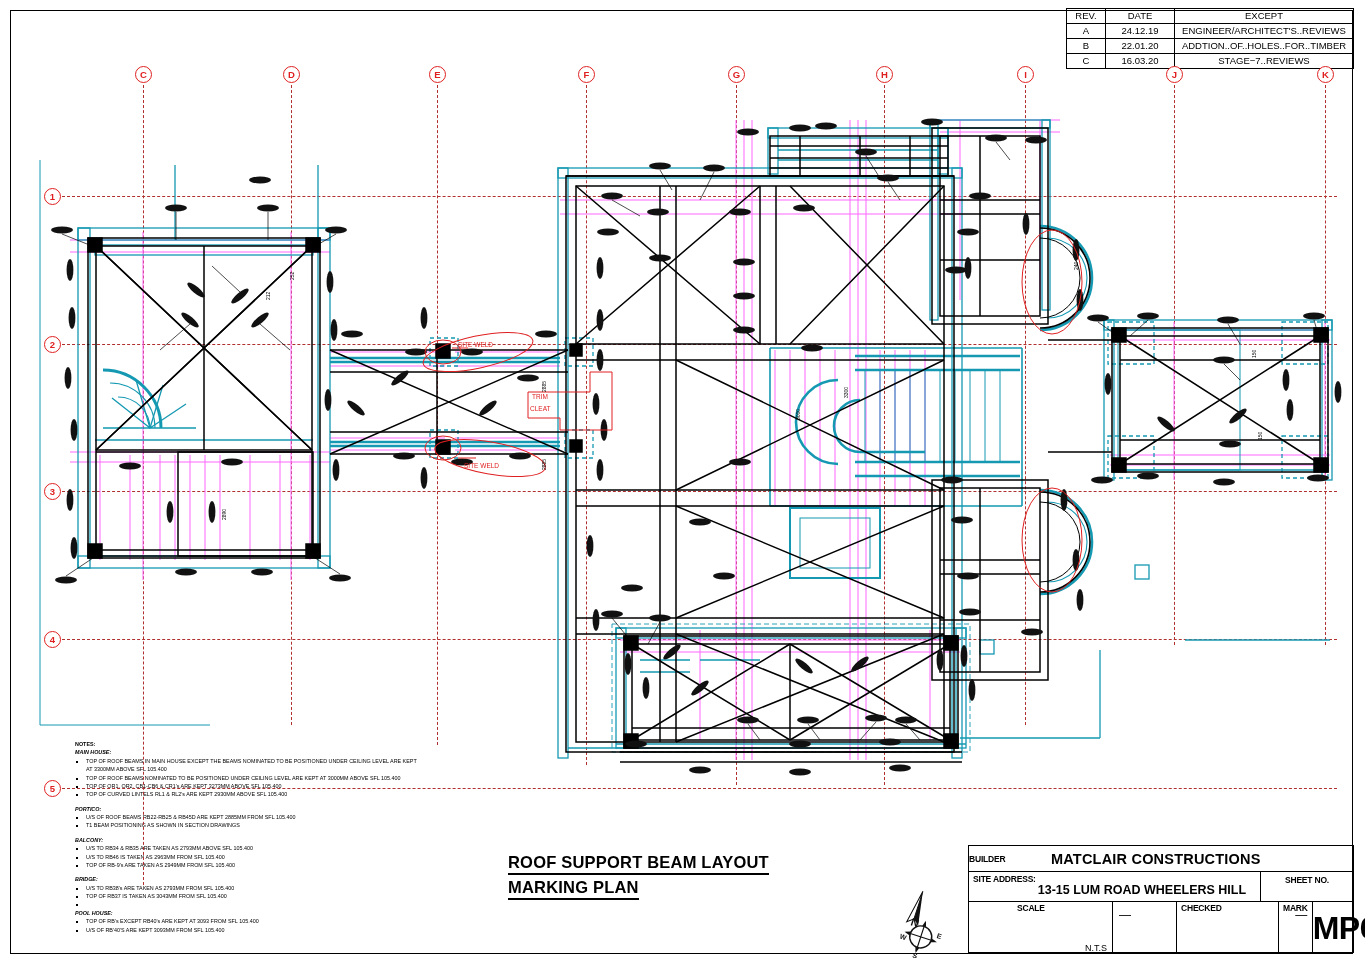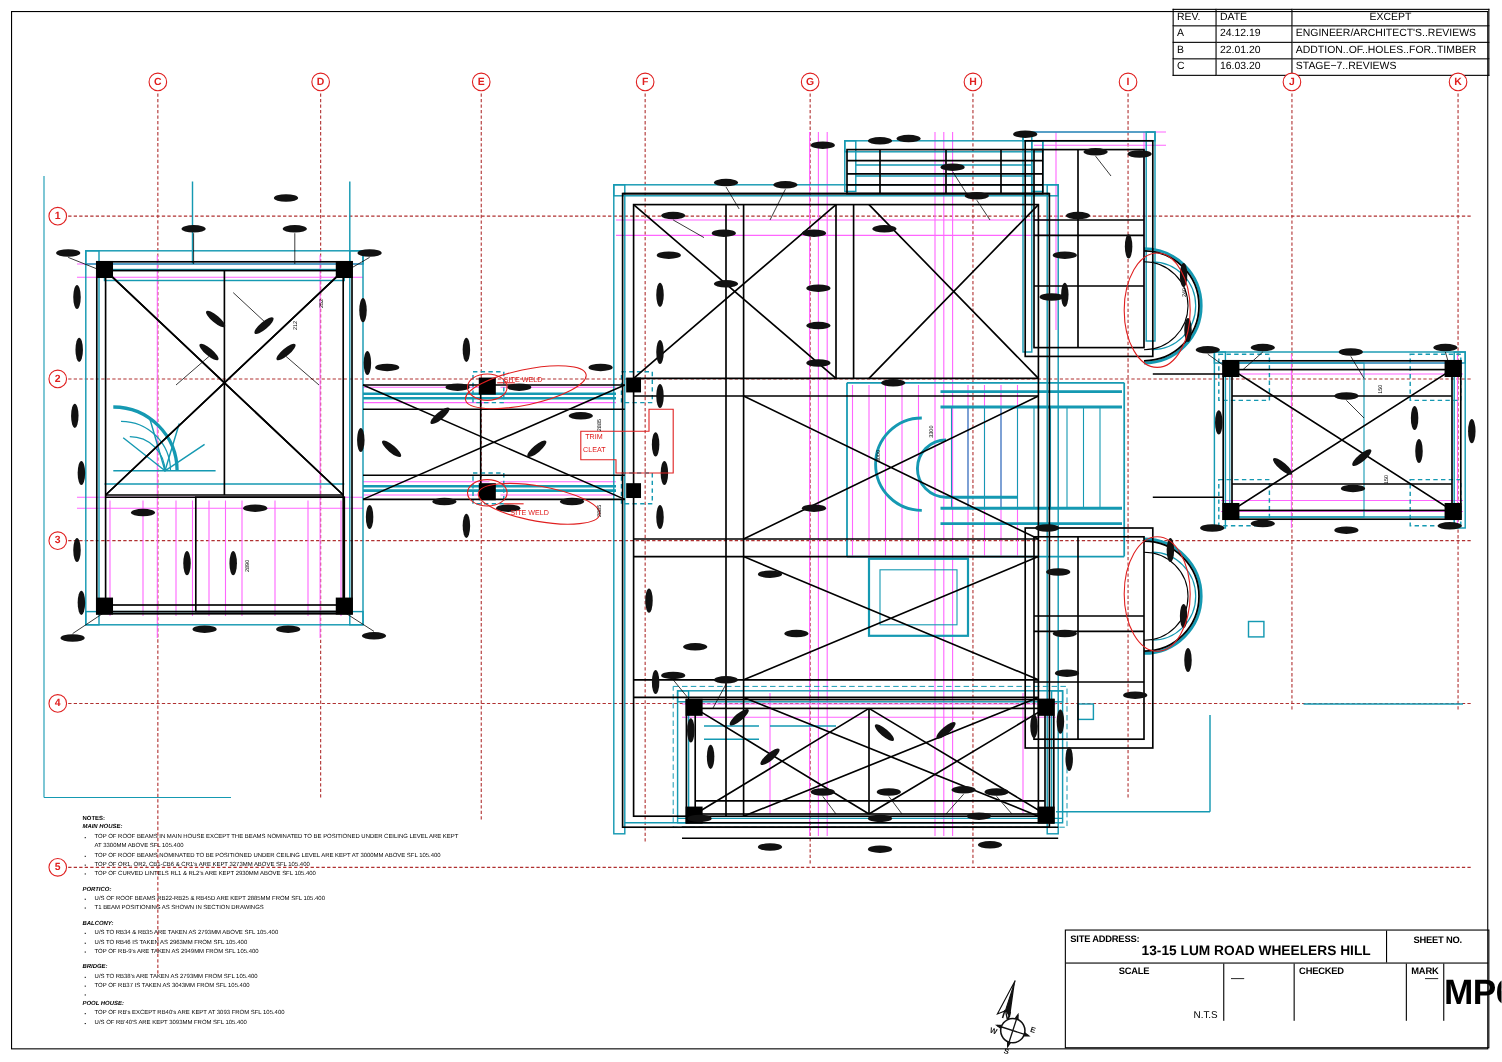--- a/index.html
+++ b/index.html
@@ -7,21 +7,21 @@
   body{width:1365px;height:965px;overflow:hidden;
        font-family:"Liberation Sans",sans-serif;color:#000;}
   #sheet{position:relative;width:1365px;height:965px;background:#fff;}
   #border{position:absolute;left:10px;top:10px;width:1343px;height:944px;
           border:1.6px solid #000;box-sizing:border-box;}
 
   
   #rev-table{position:absolute;left:1066px;top:8px;width:288px;
              border-collapse:collapse;font-size:9.5px;}
   #rev-table td,#rev-table th{border:1px solid #000;padding:1px 3px;
-             font-weight:normal;text-align:left;line-height:1.25;
+             font-weight:normal;text-align:center;line-height:1.25;
              font-family:"Liberation Sans",sans-serif;}
   #rev-table .c-rev{width:32px;}
   #rev-table .c-date{width:62px;}
   #rev-table .c-det{text-align:center;}
 
   
   #title-block{position:absolute;left:968px;top:845px;width:386px;height:108px;
                border:1.4px solid #000;box-sizing:border-box;}
   .tb-row{display:flex;border-bottom:1.2px solid #000;box-sizing:border-box;}
   .tb-cell{border-right:1.2px solid #000;box-sizing:border-box;position:relative;
@@ -568,20 +568,24 @@
       <li></li>
     </ul>
 
     <div class="n-sec" style="margin-top:0">POOL HOUSE:</div>
     <ul>
       <li>TOP OF RB's EXCEPT RB40's ARE KEPT AT 3093 FROM SFL 105.400</li>
       <li>U/S OF RB'40'S ARE KEPT 3093MM FROM SFL 105.400</li>
     </ul>
   </div>
 
+  <div id="dwg-title">
+    <div>ROOF SUPPORT BEAM LAYOUT</div><br>
+    <div>MARKING PLAN</div>
+  </div>
 
   <div id="north">
     <svg width="70" height="70" viewBox="0 0 70 70">
       <g transform="rotate(18 35 35)">
         <polygon points="28,4 34,38 28,33 22,38" fill="#111"></polygon>
         <polygon points="28,4 28,33 22,38" fill="#fff" stroke="#111" stroke-width="1"></polygon>
         <circle cx="40" cy="48" r="11" fill="none" stroke="#111" stroke-width="1.4"></circle>
         <path d="M40 33 V63 M25 48 H55" stroke="#111" stroke-width="1.2"></path>
         <polygon points="40,31 42,37 38,37" fill="#111"></polygon>
         <polygon points="40,65 42,59 38,59" fill="#111"></polygon>
@@ -590,20 +594,24 @@
         <text x="26" y="40" font-size="11" font-weight="bold" fill="#111" font-family="Liberation Sans, sans-serif">N</text>
         <text x="55" y="44" font-size="7" font-weight="bold" fill="#111" font-family="Liberation Sans, sans-serif">E</text>
         <text x="20" y="56" font-size="7" font-weight="bold" fill="#111" font-family="Liberation Sans, sans-serif">W</text>
         <text x="38" y="70" font-size="7" font-weight="bold" fill="#111" font-family="Liberation Sans, sans-serif">S</text>
       </g>
     </svg>
   </div>
 
   <div id="title-block">
 
+    <div class="tb-row" id="tb-builder">
+      <span class="tb-lab">BUILDER</span>
+      <span class="tb-val">MATCLAIR CONSTRUCTIONS</span>
+    </div>
 
     <div class="tb-row" id="tb-mid">
       <div class="tb-cell" id="tb-addr">
         <span class="tb-lab">SITE ADDRESS:</span>
         <span class="tb-val">13-15 LUM ROAD WHEELERS HILL</span>
       </div>
       <div class="tb-cell" id="tb-sheetno">
         <span class="tb-lab">SHEET NO.</span>
       </div>
     </div>

